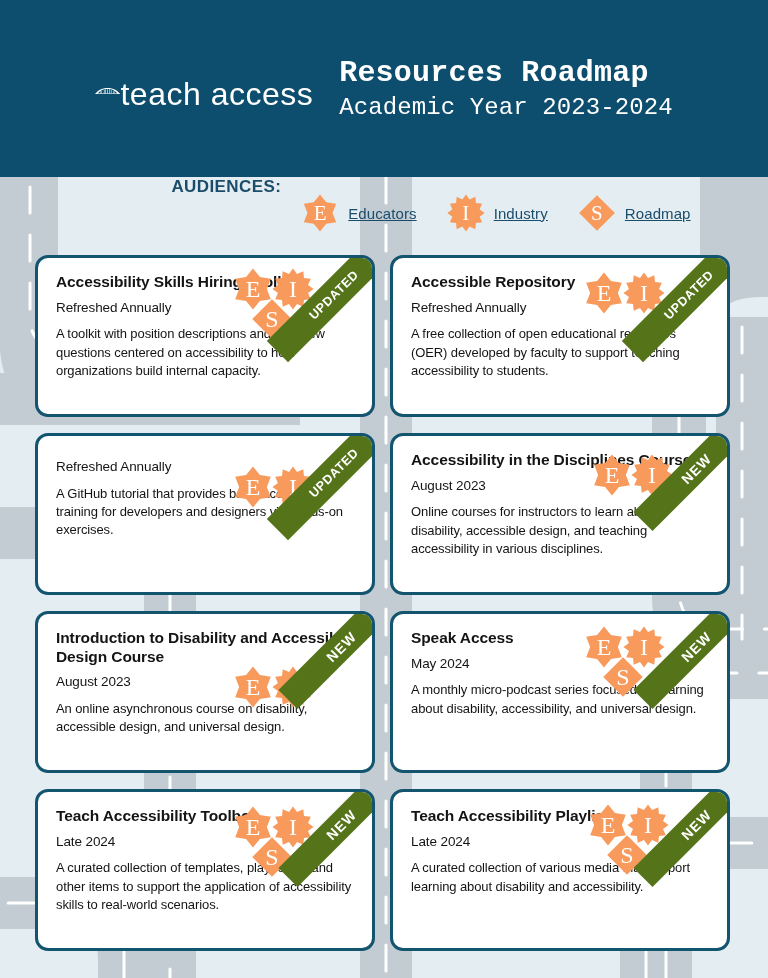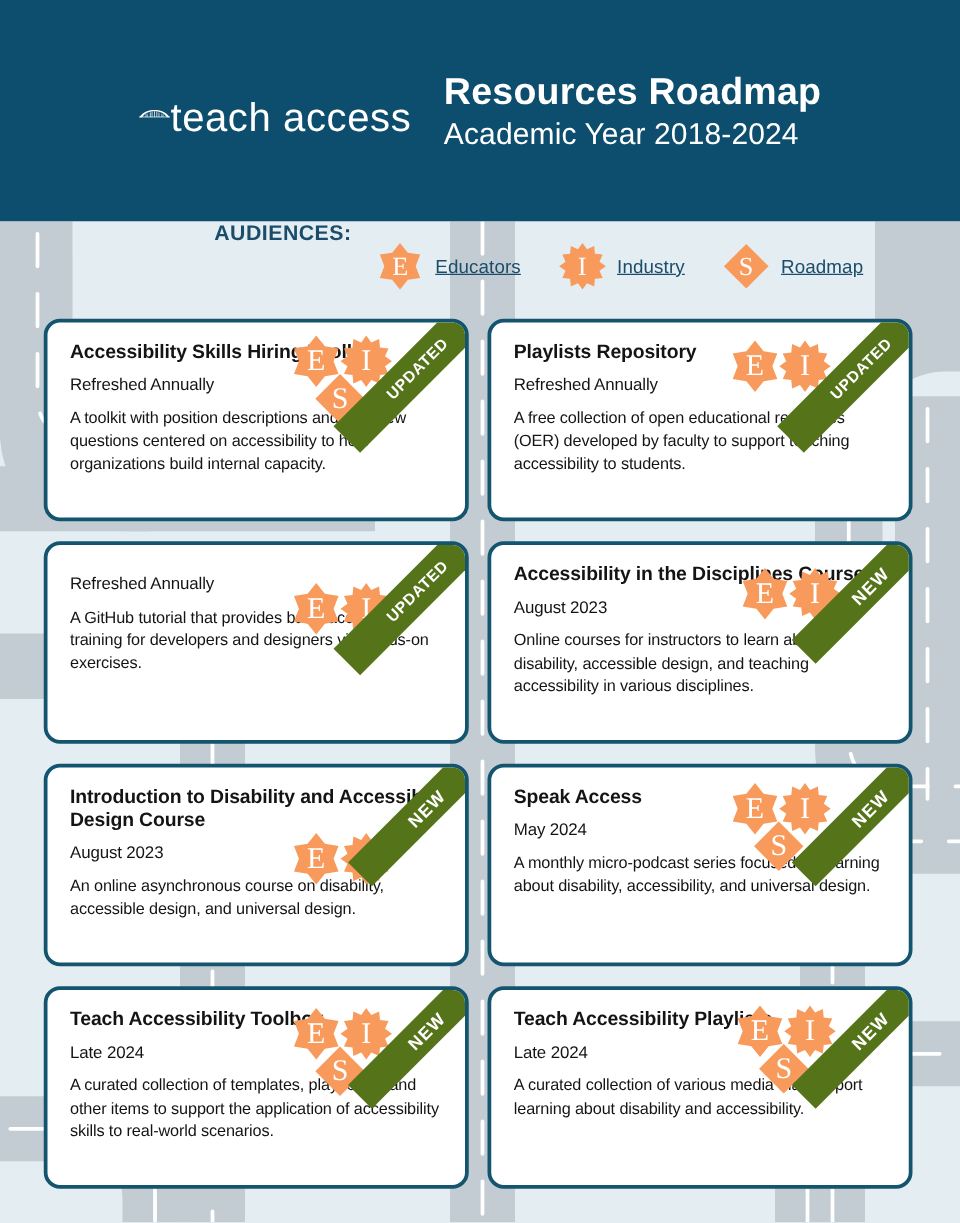--- a/index.html
+++ b/index.html
@@ -56,20 +56,21 @@
     line-height: 1;
     margin-top: 7px;
     white-space: nowrap;
   }
 
   .title-block {
     display: flex;
     flex-direction: column;
     justify-content: flex-end;
     padding-top: 2px;
+    font-family: Liberation Mono, monospace;
   }
   .title-main {
     color: #ffffff;
     font-size: 30px;
     font-weight: 700;
     line-height: 1.18;
     letter-spacing: 0.2px;
     white-space: nowrap;
   }
   .title-sub {
@@ -288,21 +289,21 @@
         <rect x="118" y="10" width="5" height="36" fill="#ffffff"></rect>
         <rect x="132" y="17" width="5" height="29" fill="#ffffff"></rect>
         <rect x="152" y="25" width="4" height="21" fill="#ffffff"></rect>
         <rect x="160" y="28" width="4" height="18" fill="#ffffff"></rect>
       </svg>
       <div class="logo-wordmark">teach access</div>
     </div>
 
     <div class="title-block">
       <div class="title-main">Resources Roadmap</div>
-      <div class="title-sub">Academic Year 2018-2024</div>
+      <div class="title-sub">Academic Year 2023-2024</div>
     </div>
   </div>
 
   <div id="legend">
     <div class="legend-label">AUDIENCES:</div>
     <div id="legend-entries" style="display:flex;align-items:center;">
         <div class="legend-entry">
           <span class="badge " style="width: 38px; height: 38px;">
             <svg width="38" height="38" viewBox="0 0 100 100" aria-hidden="true">
               <polygon points="50.00,1.00 66.50,21.42 92.44,25.50 83.00,50.00 92.44,74.50 66.50,78.58 50.00,99.00 33.50,78.58 7.56,74.50 17.00,50.00 7.56,25.50 33.50,21.42" fill="#f79a5c"></polygon>
@@ -361,21 +362,21 @@
             </svg>
             <span class="badge-letter" style="font-size: 24px;">S</span>
           </span>
         </div>
       </div>
       <div class="card">
         <div class="ribbon updated">
           <span>UPDATED</span>
         </div>
         <div class="card-textcol">
-          <div class="card-title">Playlists Repository</div>
+          <div class="card-title">Accessible Repository</div>
           <div class="card-date">Refreshed Annually</div>
           <div class="card-desc">A free collection of open educational resources (OER) developed by faculty to support teaching accessibility to students.</div>
         </div>
         <div class="card-badges" style="top: 14px; right: 66px; width: 78px; height: 44px;">
           <span class="badge b-e" style="width: 42px; height: 42px; left: 0px; top: 0px;">
             <svg width="42" height="42" viewBox="0 0 100 100" aria-hidden="true">
               <polygon points="50.00,1.00 66.50,21.42 92.44,25.50 83.00,50.00 92.44,74.50 66.50,78.58 50.00,99.00 33.50,78.58 7.56,74.50 17.00,50.00 7.56,25.50 33.50,21.42" fill="#f79a5c"></polygon>
             </svg>
             <span class="badge-letter" style="font-size: 24px;">E</span>
           </span>

